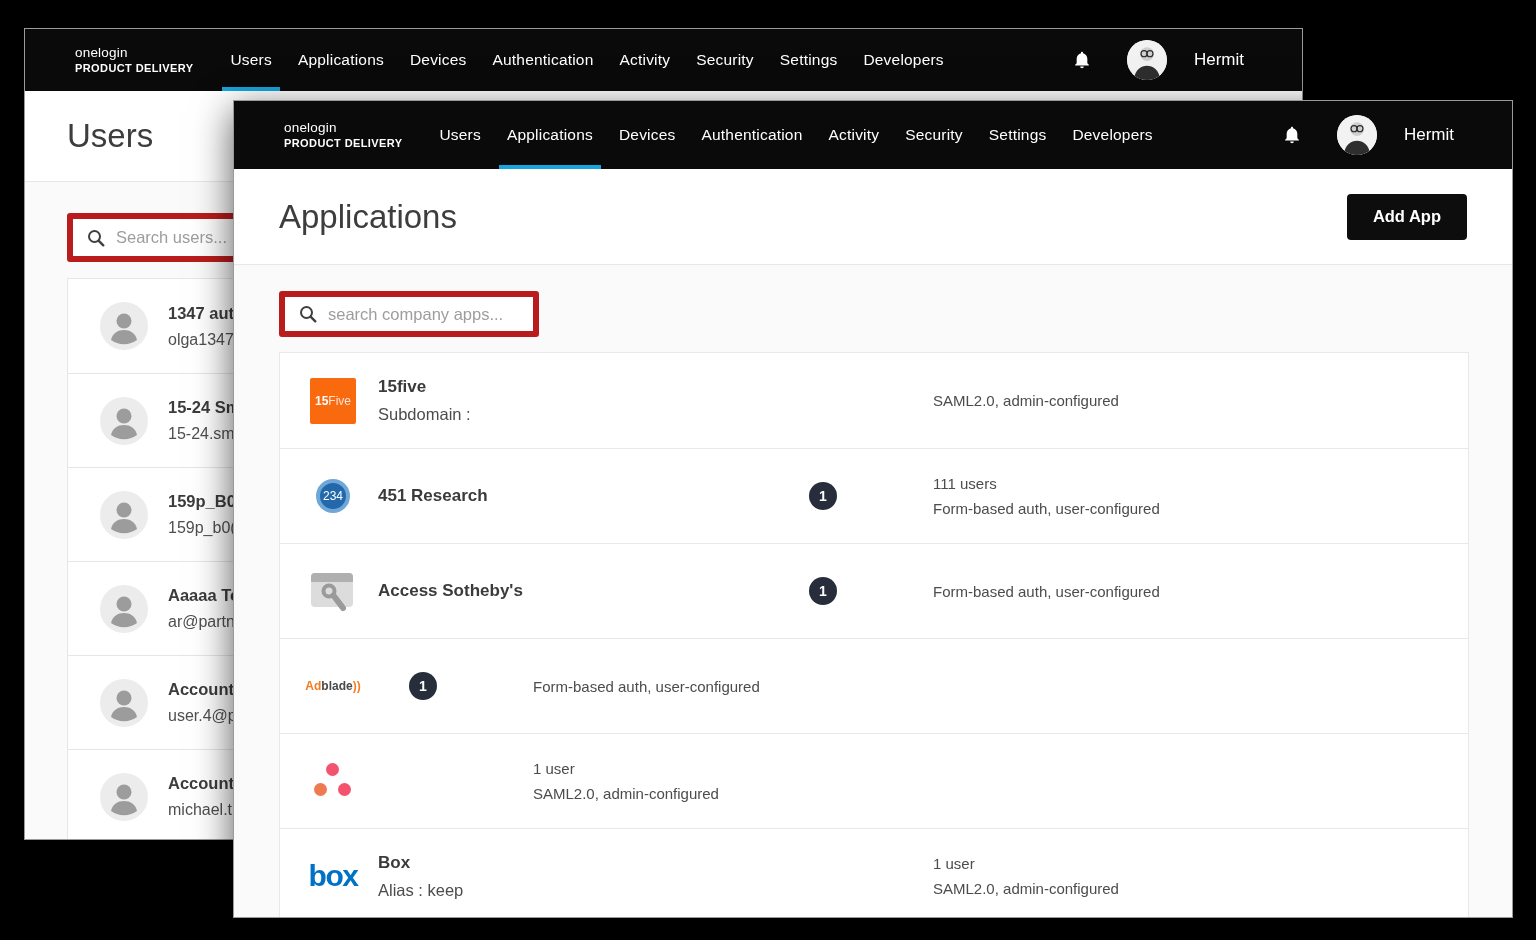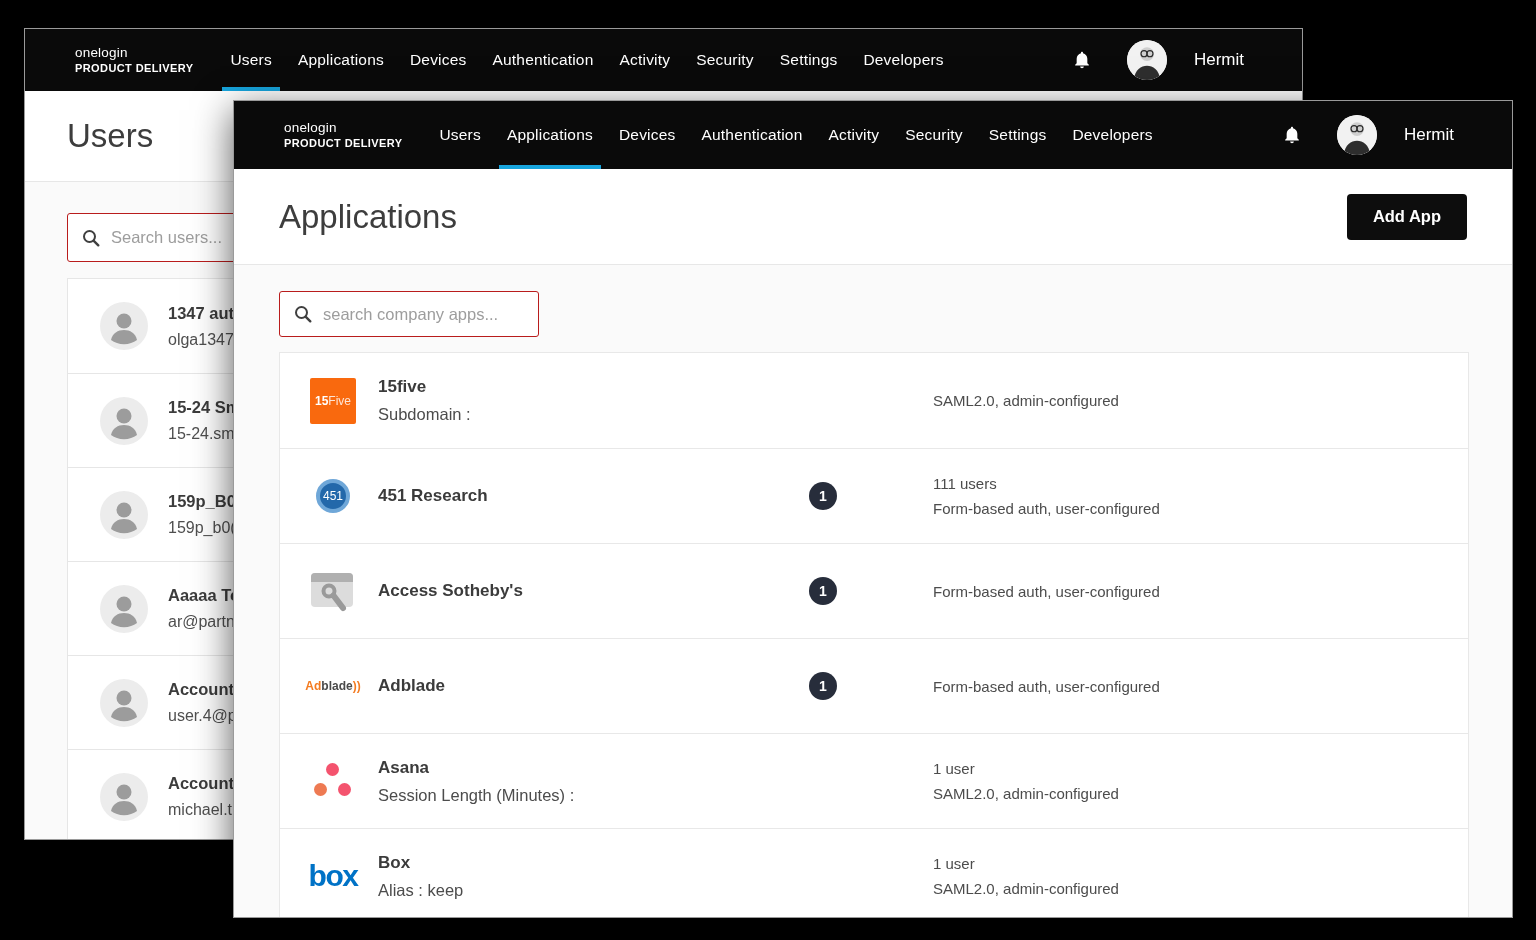--- a/index.html
+++ b/index.html
@@ -42,21 +42,21 @@
   .add-app-btn { background:#0d0d0d; color:#fff; border:none; border-radius:4px;
                  height:46px; padding:0 26px; font-size:16.5px; font-weight:700;
                  font-family:"Liberation Sans", sans-serif; cursor:pointer; }
 
   
   .page-body { position:relative; background:#fafafa; width:100%; }
   .back-window  .page-body { height:658px; }
   .front-window .page-body { height:653px; }
 
   .searchbox { position:absolute; display:flex; align-items:center; gap:11px;
-               background:#fff; border:1px solid #b91c1c; border-radius:3px;
+               background:#fff; border:6px solid #b91c1c; border-radius:3px;
                padding:0 14px; }
   .back-window  .searchbox { left:42px; top:31px; width:262px; height:49px; }
   .front-window .searchbox { left:45px; top:26px; width:260px; height:46px; }
   .searchbox svg { flex:none; }
   .searchbox input { border:none; outline:none; background:transparent; flex:1;
                      font-size:16.5px; color:#333;
                      font-family:"Liberation Sans", sans-serif; }
   .searchbox input::placeholder { color:#9d9d9d; }
 
   
@@ -302,21 +302,21 @@
           </div>
           <div class="badge-col"></div>
           <div class="app-right">
             <span>SAML2.0, admin-configured</span>
           </div>
         </div>
 
         <div class="app-row">
           <div class="app-icon">
             <div class="icon-451">
-                <span>451</span>
+                <span>234</span>
               </div>
           </div>
           <div class="app-titles">
             <span class="app-name">451 Research</span>
           </div>
           <div class="badge-col">
             <span class="badge">1</span>
           </div>
           <div class="app-right">
             <span>111 users</span>
@@ -341,43 +341,36 @@
           </div>
           <div class="app-right">
             <span>Form-based auth, user-configured</span>
           </div>
         </div>
 
         <div class="app-row">
           <div class="app-icon">
             <span class="icon-adblade"><span class="ad">Ad</span><span class="blade">blade</span><span class="mark">))</span></span>
           </div>
-          <div class="app-titles">
-            <span class="app-name">Adblade</span>
-          </div>
           <div class="badge-col">
             <span class="badge">1</span>
           </div>
           <div class="app-right">
             <span>Form-based auth, user-configured</span>
           </div>
         </div>
 
         <div class="app-row">
           <div class="app-icon">
             <span class="icon-asana">
                 <i class="d1"></i>
                 <i class="d2"></i>
                 <i class="d3"></i>
               </span>
           </div>
-          <div class="app-titles">
-            <span class="app-name">Asana</span>
-            <span class="app-sub">Session Length (Minutes) :</span>
-          </div>
           <div class="badge-col"></div>
           <div class="app-right">
             <span>1 user</span>
             <span>SAML2.0, admin-configured</span>
           </div>
         </div>
 
         <div class="app-row">
           <div class="app-icon">
             <span class="icon-box">box</span>

